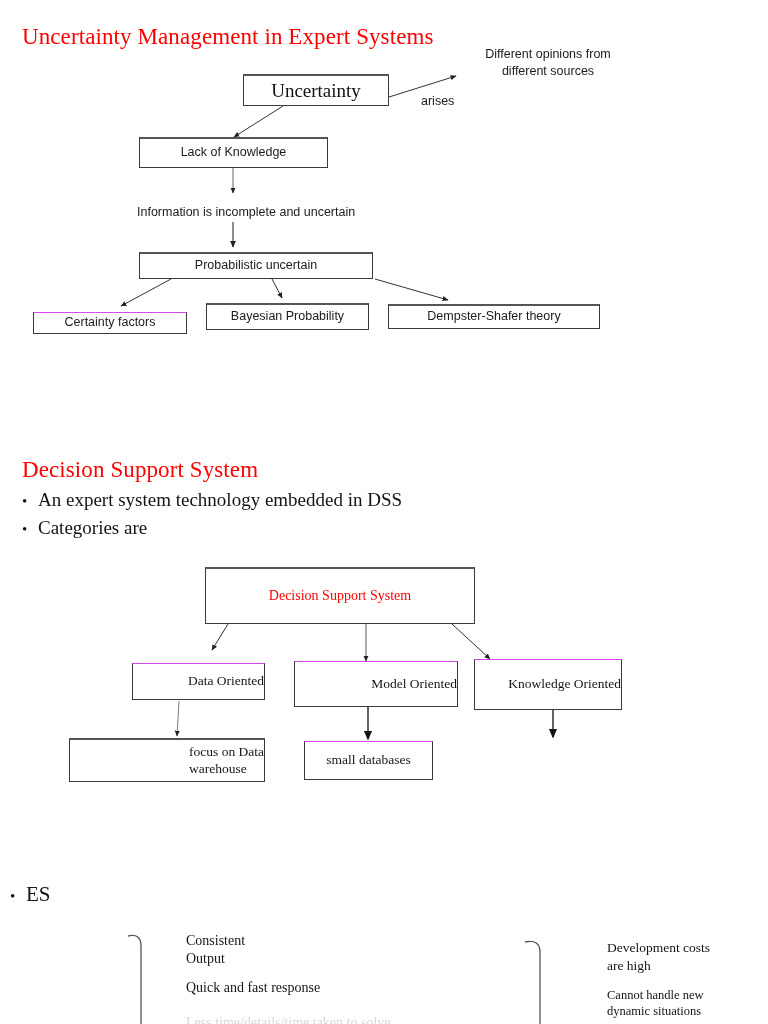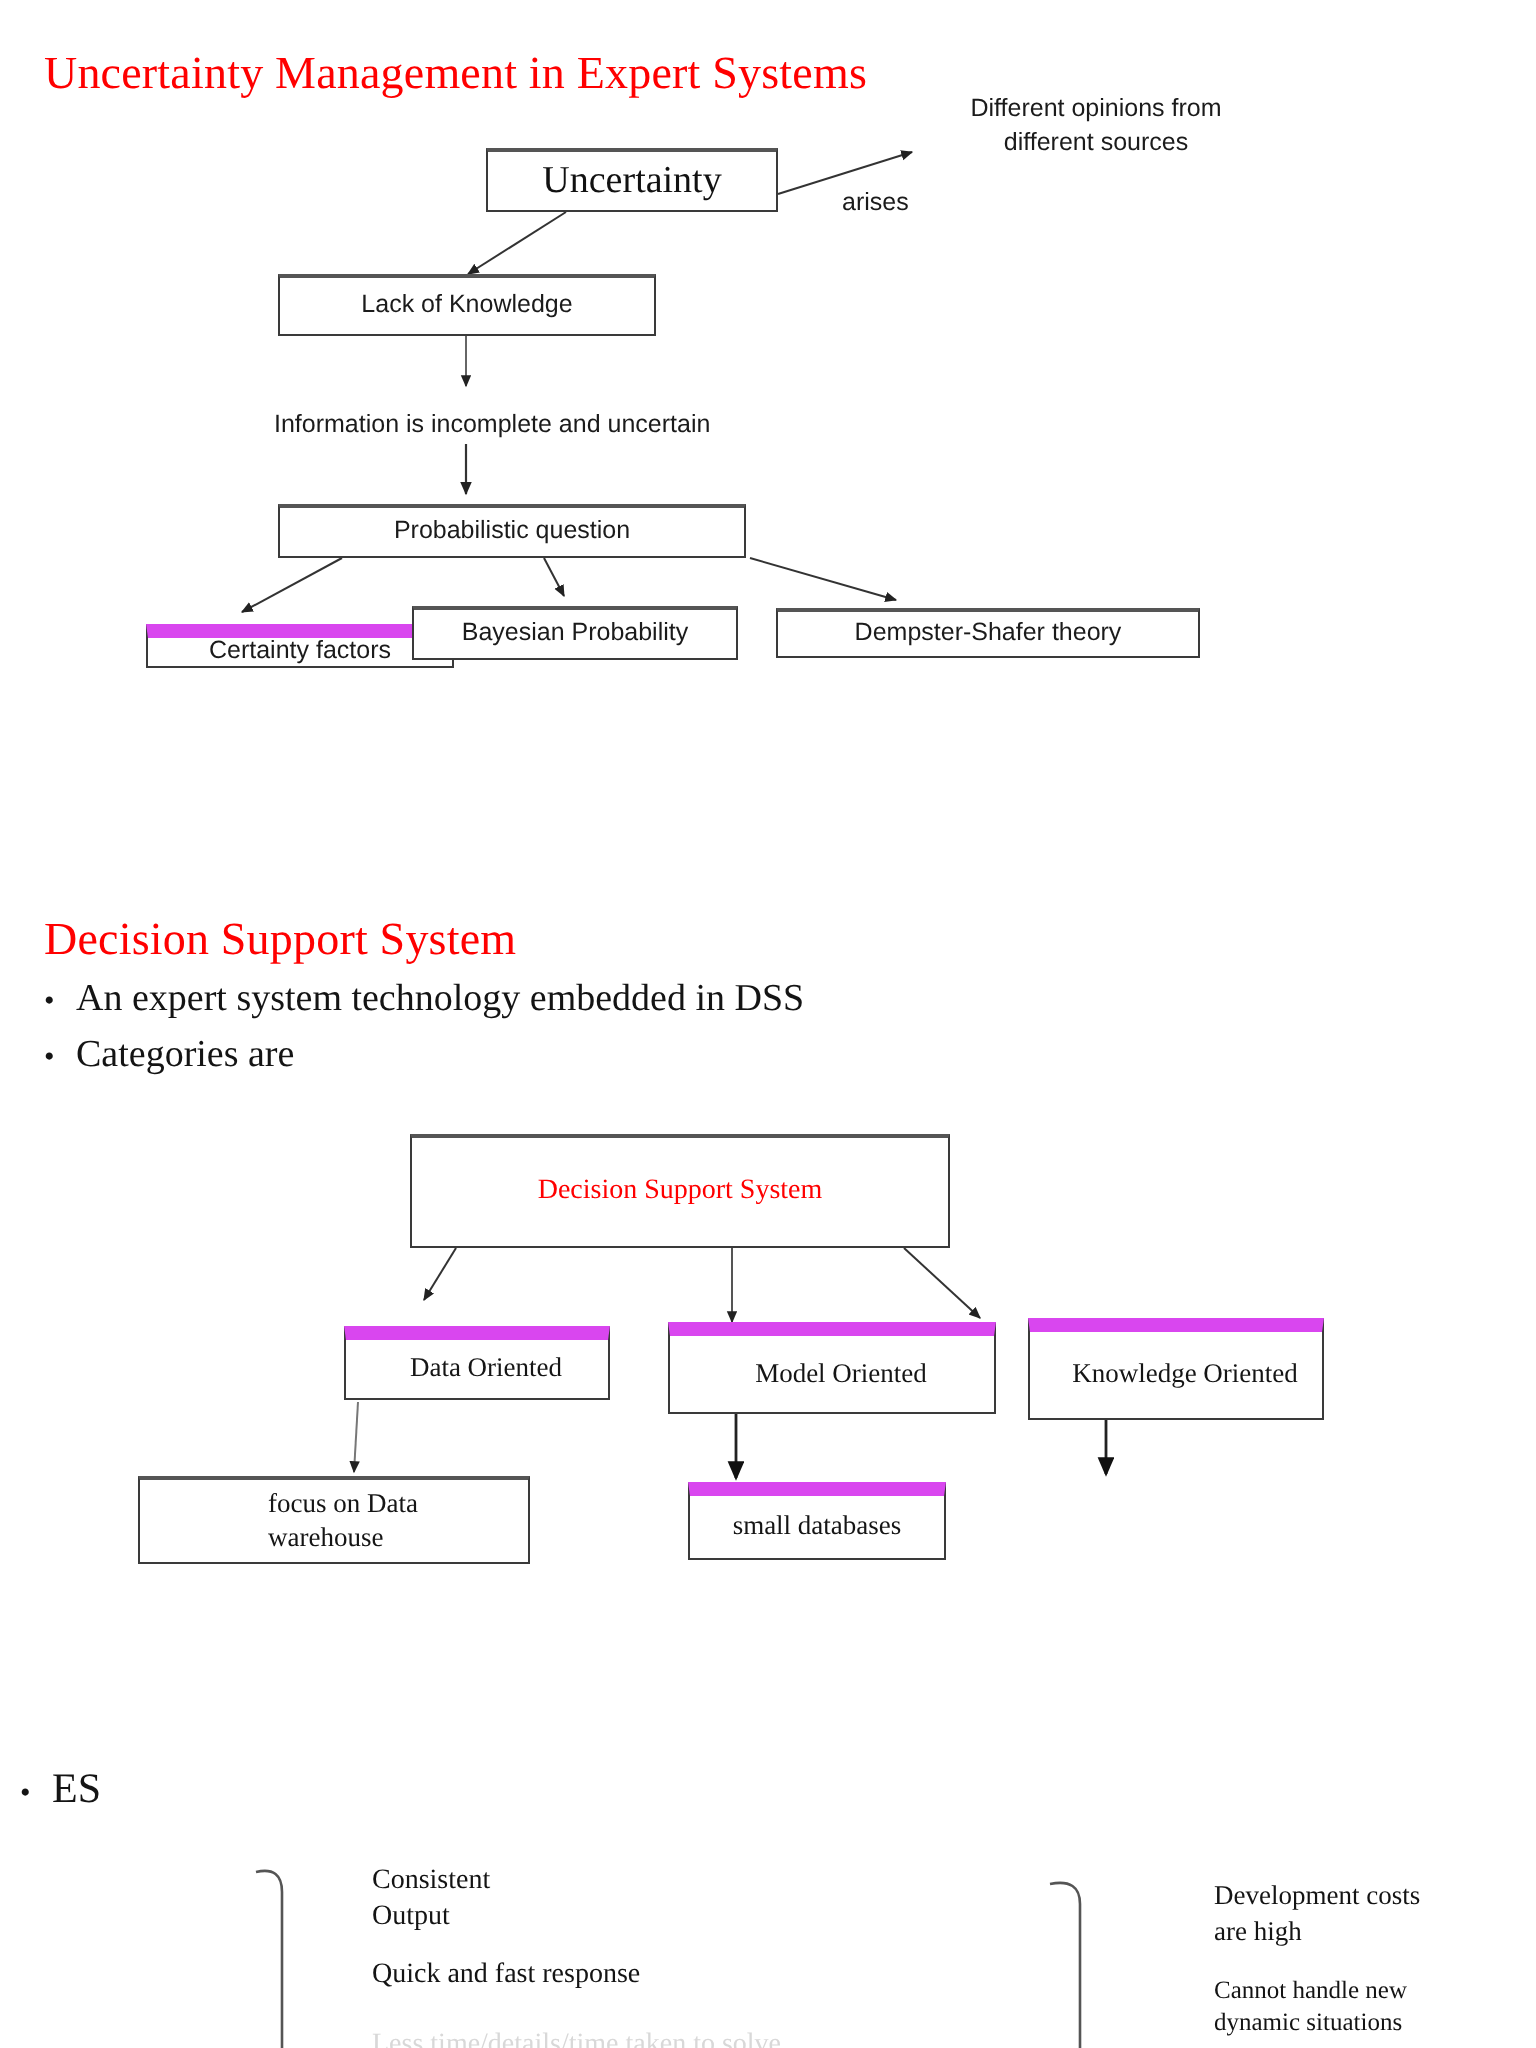--- a/index.html
+++ b/index.html
@@ -56,22 +56,22 @@
     box-sizing: border-box;
     background: #ffffff;
     border: 1px solid #3a3a3a;
     border-top: 2px solid #555555;
     display: flex;
     align-items: center;
     justify-content: center;
     text-align: center;
     line-height: 1.22;
   }
-  .fbox.plain { border-top: 7px solid #d946ef; margin-left: 40px; }
-  .fbox.left { justify-content: center; padding-left: 9px; text-align: left; }
+  .fbox.plain { border-top: 1px solid #d946ef; }
+  .fbox.left { justify-content: flex-end; padding-left: 9px; text-align: left; }
 
   
   .lbl-cond {
     font-family: "Liberation Sans", "DejaVu Sans", sans-serif;
     font-size: 12.5px;
     color: #1b1b1b;
   }
   .lbl-serif {
     font-family: "Liberation Serif", "DejaVu Serif", serif;
     font-size: 13.5px;
@@ -168,21 +168,21 @@
 
   <div class="freetext" style="left:421px; top:93px;">arises</div>
 
   <div class="fbox" style="left:139px; top:137px; width:189px; height:31px;">
     <span class="lbl-cond">Lack of Knowledge</span>
   </div>
 
   <div class="freetext" style="left:137px; top:204px;">Information is incomplete  and uncertain</div>
 
   <div class="fbox" style="left:139px; top:252px; width:234px; height:27px;">
-    <span class="lbl-cond">Probabilistic question</span>
+    <span class="lbl-cond">Probabilistic uncertain</span>
   </div>
 
   <div class="fbox plain" style="left:33px; top:312px; width:154px; height:22px;">
     <span class="lbl-cond">Certainty factors</span>
   </div>
 
   <div class="fbox" style="left:206px; top:303px; width:163px; height:27px;">
     <span class="lbl-cond">Bayesian Probability</span>
   </div>
 

